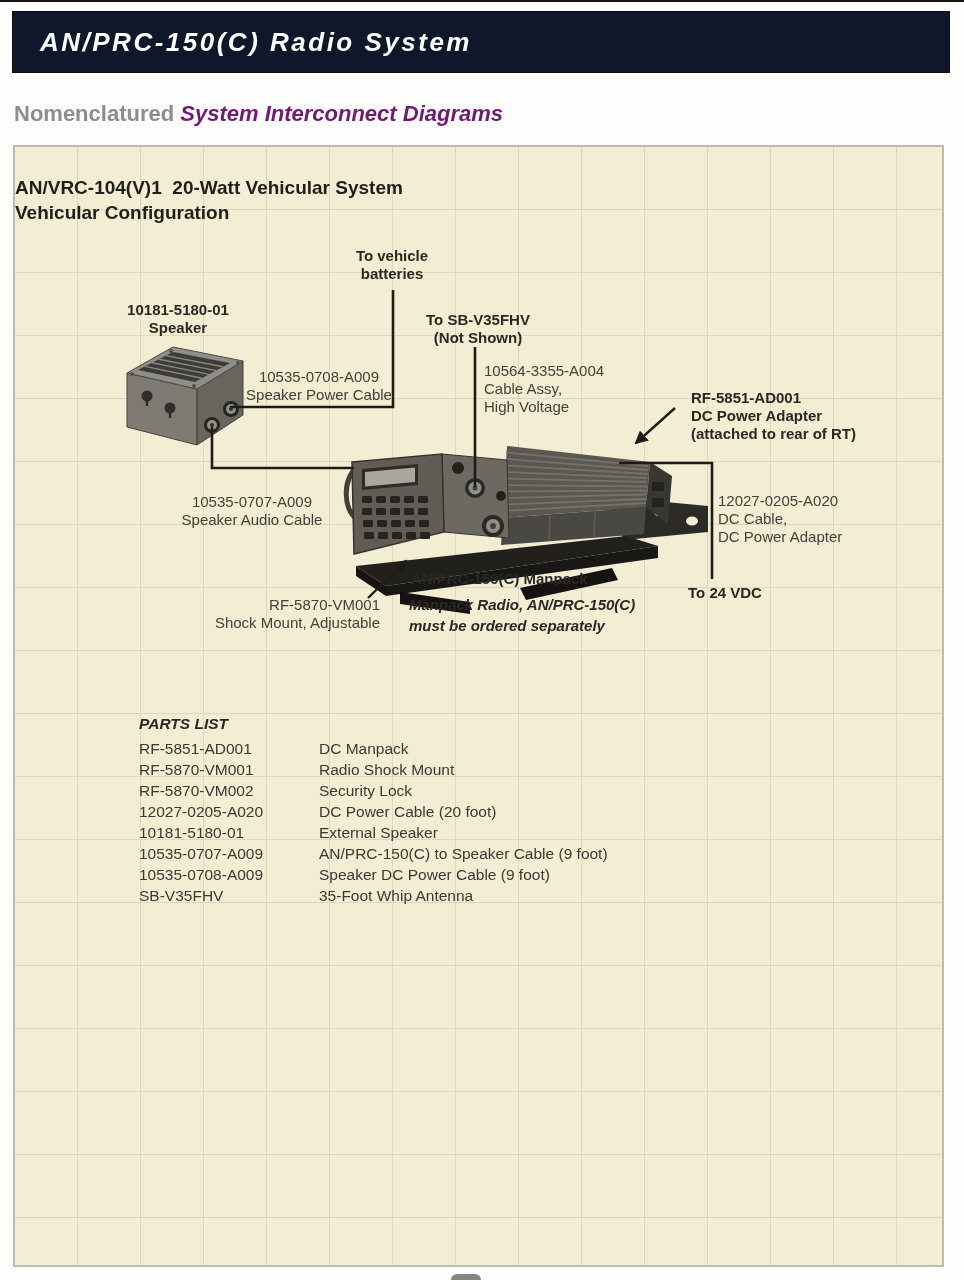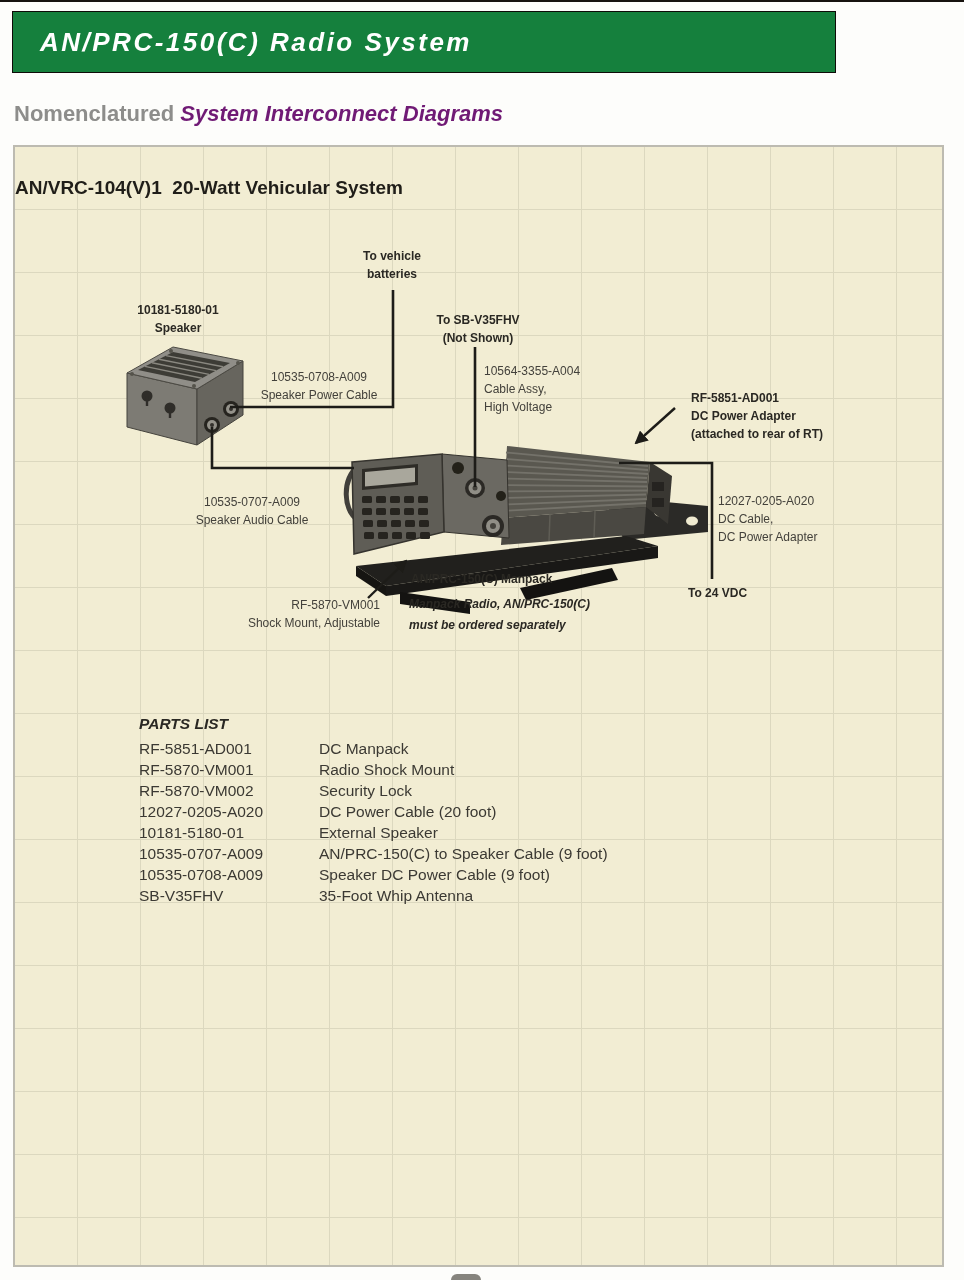--- a/index.html
+++ b/index.html
@@ -4,22 +4,22 @@
 <style>
   * { margin:0; padding:0; box-sizing:border-box; }
   html,body { background:#e8e8e6; }
   body { font-family:"Liberation Sans", sans-serif; }
   .page {
     position:relative; width:964px; height:1280px;
     background:#fdfdfb; overflow:hidden; margin:0 auto;
   }
   .topline { position:absolute; left:0; top:0; width:964px; height:2px; background:#17130f; }
   .banner {
-    position:absolute; left:12px; top:11px; width:824px; height:62px;
-    background:#15803d; border:1px solid #0e0b08;
+    position:absolute; left:12px; top:11px; width:938px; height:62px;
+    background:#0f172a; border:1px solid #0e0b08;
   }
   .banner-title {
     display:block; padding-left:27px; line-height:60px;
     font-size:26px; font-weight:bold; font-style:italic;
     letter-spacing:2.5px; color:#ffffff; white-space:pre;
   }
   .heading { position:absolute; left:14px; top:101px; font-size:22px; white-space:pre-wrap; }
   .heading .lead { font-weight:bold; color:#8d8d8b; }
   .heading .rest { font-weight:bold; font-style:italic; color:#701a75; }
 
@@ -32,21 +32,21 @@
     background-size:63px 63px;
     background-position:-1px -1px;
     border:2px solid #bdbbb1;
   }
 
   .dtitle { position:absolute; left:0; width:100%; text-align:left;
             font-weight:bold; font-size:19px; color:#201e19; white-space:pre-wrap; }
   #dtitle1 { top:30px; }
   #dtitle2 { top:55px; }
 
-  .lbl { position:absolute; font-size:12px; line-height:18px; color:#43413b;
+  .lbl { position:absolute; font-size:15px; line-height:18px; color:#43413b;
          white-space:pre-wrap; text-align:center; }
   .lbl.left  { text-align:left; }
   .lbl.right { text-align:right; }
   .lbl.b  { font-weight:bold; color:#2a2823; }
   .lbl.bi { font-weight:bold; font-style:italic; color:#2a2823; line-height:21px; }
 
   #lbl-batteries   { left:317px; top:100px; width:120px; }
   #lbl-speaker-id  { left:83px;  top:154px; width:160px; }
   #lbl-0708        { left:204px; top:221px; width:200px; }
   #lbl-sbv         { left:383px; top:164px; width:160px; }
@@ -78,20 +78,21 @@
 
   <div class="banner">
     <span class="banner-title">AN/PRC-150(C) Radio System</span>
   </div>
 
   <div class="heading"><span class="lead">Nomenclatured</span><span class="rest"> System Interconnect Diagrams</span></div>
 
   <div class="diagram">
 
     <div class="dtitle" id="dtitle1">AN/VRC-104(V)1  20-Watt Vehicular System</div>
+    <div class="dtitle" id="dtitle2">Vehicular Configuration</div>
 
     <svg class="art" style="left:92px;top:192px" width="145" height="112" viewBox="0 0 145 112">
       <polygon points="20,34 90,50 90,106 20,88" fill="#7d7b74" stroke="#45433d" stroke-width="1"></polygon>
       <polygon points="90,50 136,22 136,76 90,106" fill="#67655e" stroke="#45433d" stroke-width="1"></polygon>
       <polygon points="20,34 66,8 136,22 90,50" fill="#908e88" stroke="#4c4a44" stroke-width="1"></polygon>
       <polygon points="31,31 66,13 123,24 88,43" fill="#3d3c36"></polygon>
       <line x1="38" y1="27.4" x2="95" y2="39.2" stroke="#8a8880" stroke-width="1.4"></line>
       <line x1="45" y1="23.8" x2="102" y2="35.4" stroke="#8a8880" stroke-width="1.4"></line>
       <line x1="52" y1="20.2" x2="109" y2="31.6" stroke="#8a8880" stroke-width="1.4"></line>
       <line x1="59" y1="16.6" x2="116" y2="27.8" stroke="#8a8880" stroke-width="1.4"></line>

